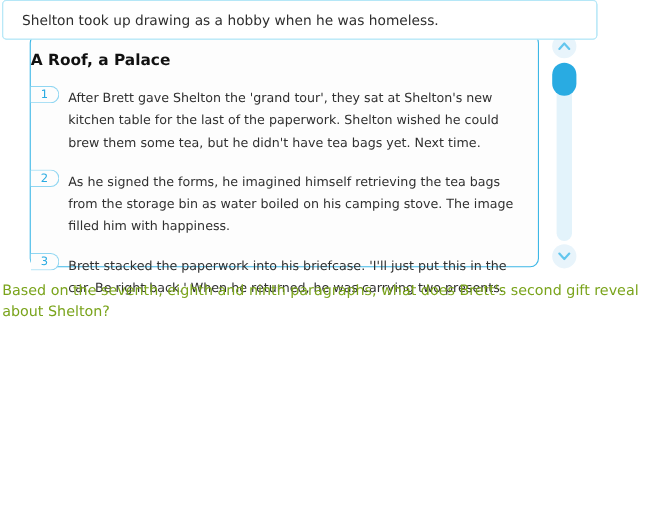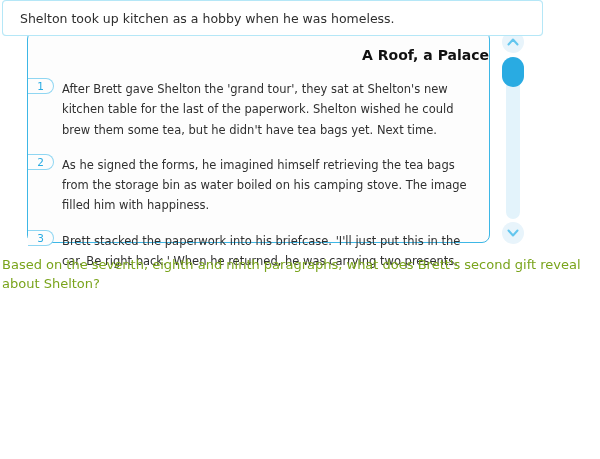--- a/index.html
+++ b/index.html
@@ -15,21 +15,21 @@
     font-size: 13px; color: #7aa41c;
   }
   .story-panel {
     position: absolute; top: 31px; left: 27px;
     width: 463px; height: 212px;
     background: #fdfdfd;
     border: 1.5px solid #3db7e6;
     border-radius: 8px;
   }
   .story-title {
-    text-align: right;
+    text-align: left;
     font-size: 14px; font-weight: bold; color: #111;
     margin-top: 15px; margin-bottom: 6px;
   }
   .para-row {
     position: relative;
     margin-top: 15px;
     padding-left: 34px; padding-right: 18px;
   }
   .para-badge {
     position: absolute; left: 0; top: 0;
@@ -127,13 +127,13 @@
           <polyline points="1.5,1.5 6,6.5 10.5,1.5" fill="none" stroke="#63c6ee" stroke-width="2" stroke-linecap="round" stroke-linejoin="round"></polyline>
         </svg>
     </span>
   </button>
 </div>
 
 <div class="question"><span>Based on the </span><b>seventh, eighth and ninth paragraphs</b><span>, what does Brett's second gift reveal about Shelton?</span></div>
 
 <div class="option">Shelton aspires to be a professional artist.</div>
 <div class="option">Shelton had once been a successful artist.</div>
-<div class="option">Shelton took up kitchen as a hobby when he was homeless.</div>
+<div class="option">Shelton took up drawing as a hobby when he was homeless.</div>
 
 </body></html>

